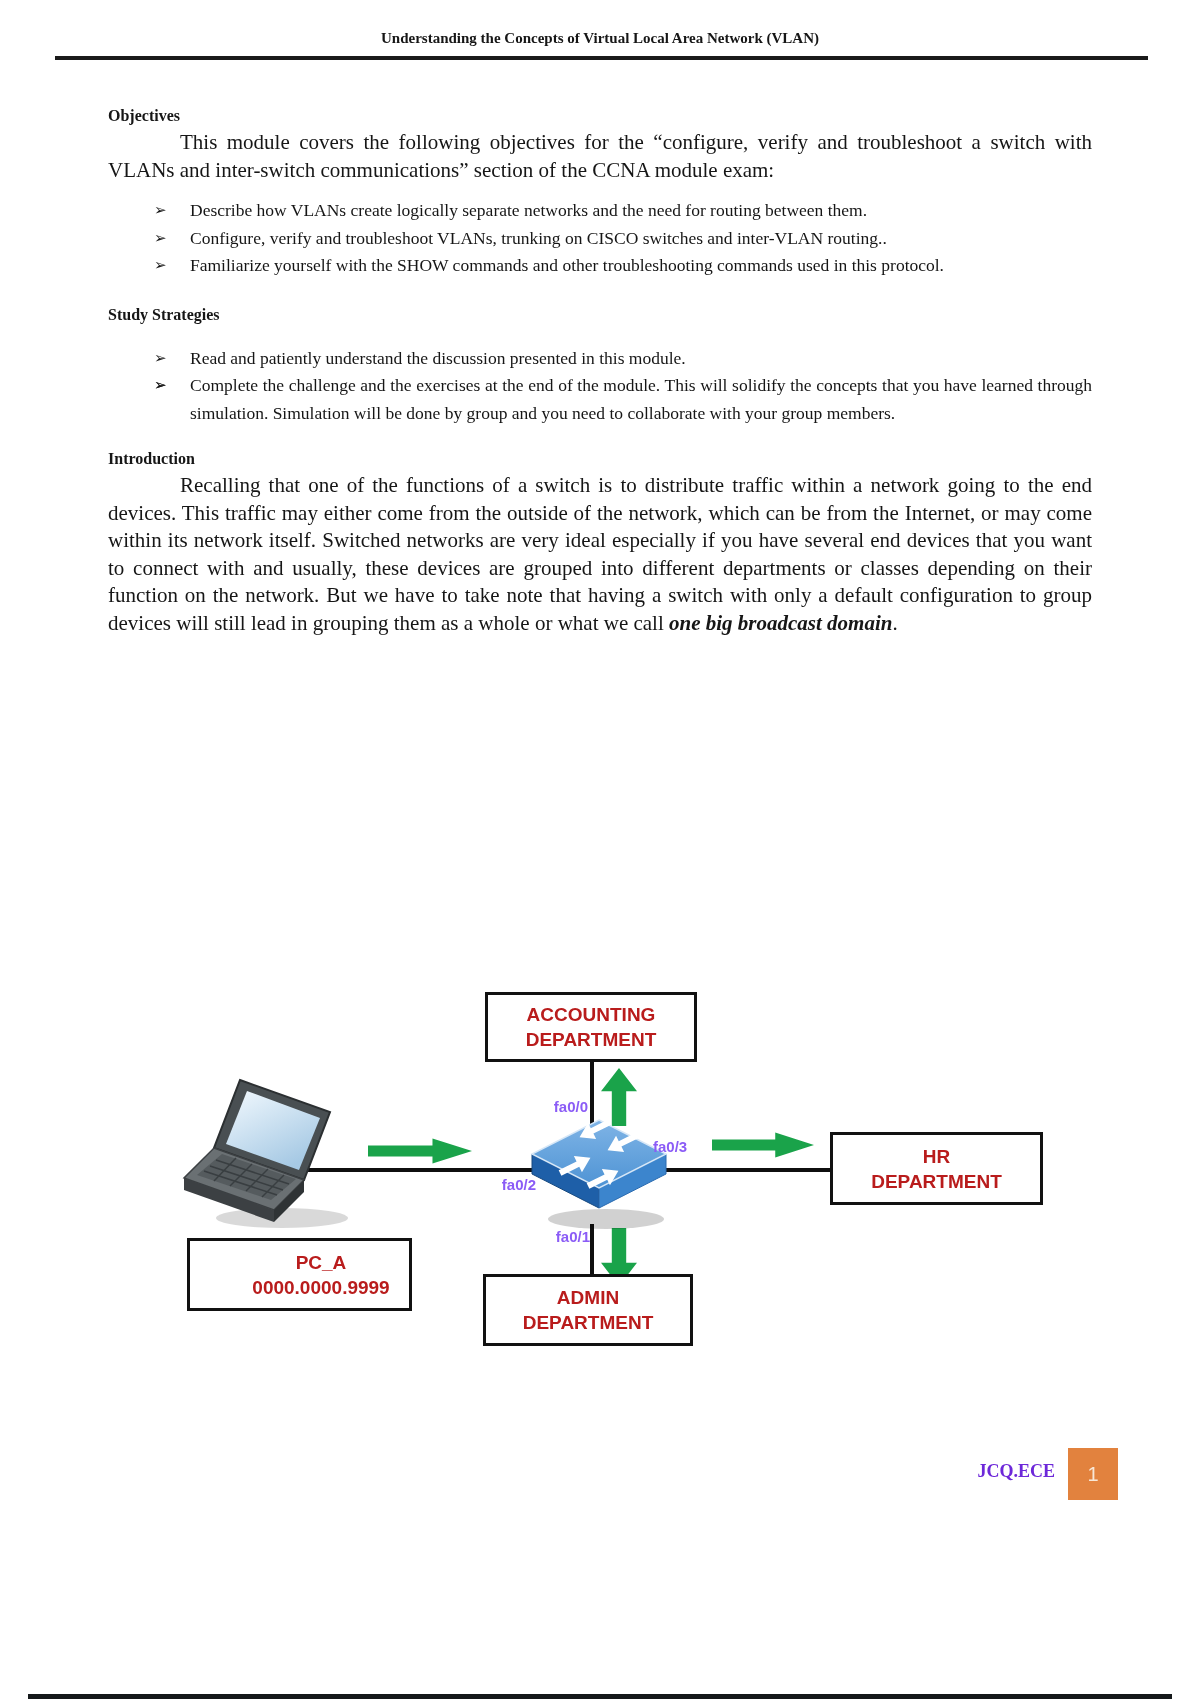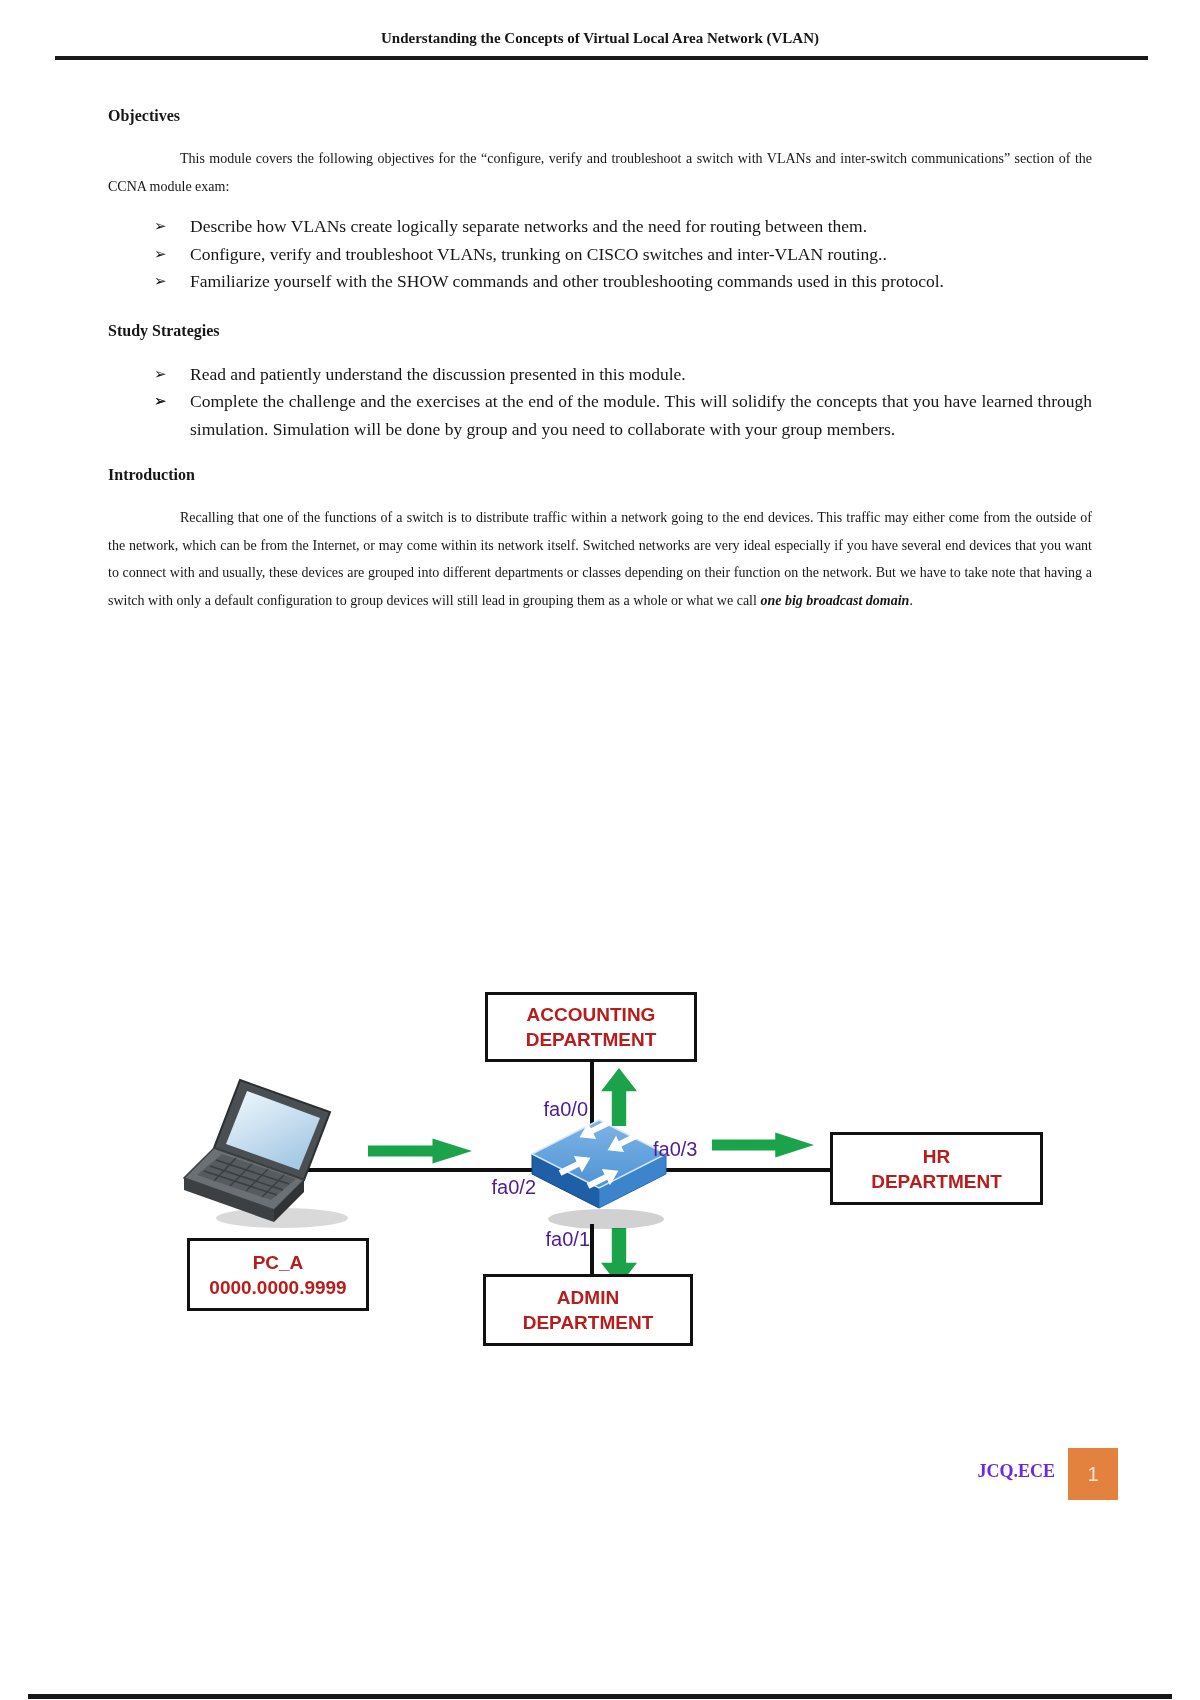--- a/index.html
+++ b/index.html
@@ -10,37 +10,37 @@
   .bottom-bar{position:absolute;left:28px;top:1694px;width:1144px;height:5px;background:#14181a;}
 
   
   .column{position:absolute;left:108px;top:0;width:984px;}
   .doc-title{margin-top:110px;text-align:center;font-size:21px;font-weight:bold;line-height:28px;letter-spacing:.5px;}
   .doc-subtitle{margin-top:25px;text-align:center;font-size:15px;font-weight:bold;line-height:26px;}
   .h-section{font-size:16px;font-weight:bold;line-height:26px;}
   .h-obj{margin-top:52px;}
   .h-ss{margin-top:22px;}
   .h-intro{margin-top:19px;}
-  .para{margin:16px 0 0 0;font-size:14px;line-height:27.5px;text-align:justify;text-indent:72px;}
+  .para{margin:0 0 0 0;font-size:21px;line-height:27.5px;text-align:justify;text-indent:72px;}
   .bullets{margin-top:13px;font-size:17.5px;line-height:27.5px;}
   .bullet-item{position:relative;padding-left:82px;text-align:justify;}
   .bullet-item .glyph{position:absolute;left:46px;top:0;font-size:15px;}
   .emph{font-weight:bold;font-style:italic;}
 
   
   .dg{position:absolute;font-family:"Liberation Sans", sans-serif;}
   .dg-box{border:3px solid #111;background:#fff;display:flex;flex-direction:column;align-items:center;
           justify-content:center;font-weight:bold;font-size:19px;line-height:25px;color:#b91c1c;z-index:4;}
   .box-acct{left:485px;top:992px;width:206px;height:64px;}
   .box-hr{left:830px;top:1132px;width:207px;height:67px;}
   .box-admin{left:483px;top:1274px;width:204px;height:66px;}
-  .box-pc{left:187px;top:1238px;width:176px;height:67px;}
+  .box-pc{left:187px;top:1238px;width:176px;height:67px;padding-left:43px;}
   .net-line{position:absolute;background:#0f0f0f;z-index:1;}
-  .port-label{position:absolute;font-family:"Liberation Sans", sans-serif;font-weight:normal;
-              font-size:20px;color:#4c1d95;z-index:5;}
+  .port-label{position:absolute;font-family:"Liberation Sans", sans-serif;font-weight:bold;
+              font-size:15px;color:#8b5cf6;z-index:5;}
   .arrow{position:absolute;background:#1aa34a;z-index:2;}
   .arrow-right{clip-path:polygon(0 32%,62% 32%,62% 8%,100% 50%,62% 92%,62% 68%,0 68%);}
   .arrow-up{clip-path:polygon(50% 0,100% 40%,70% 40%,70% 100%,30% 100%,30% 40%,0 40%);}
   .arrow-down{clip-path:polygon(30% 0,70% 0,70% 60%,100% 60%,50% 100%,0 60%,30% 60%);}
   .switch-wrap{position:absolute;left:526px;top:1116px;z-index:3;}
   .laptop-wrap{position:absolute;left:178px;top:1078px;z-index:3;}
 
   
   .footer-author{position:absolute;left:940px;top:1461px;width:115px;text-align:right;
                  font-weight:bold;font-size:18px;font-family:"Liberation Serif", serif;color:#6d28d9;}

